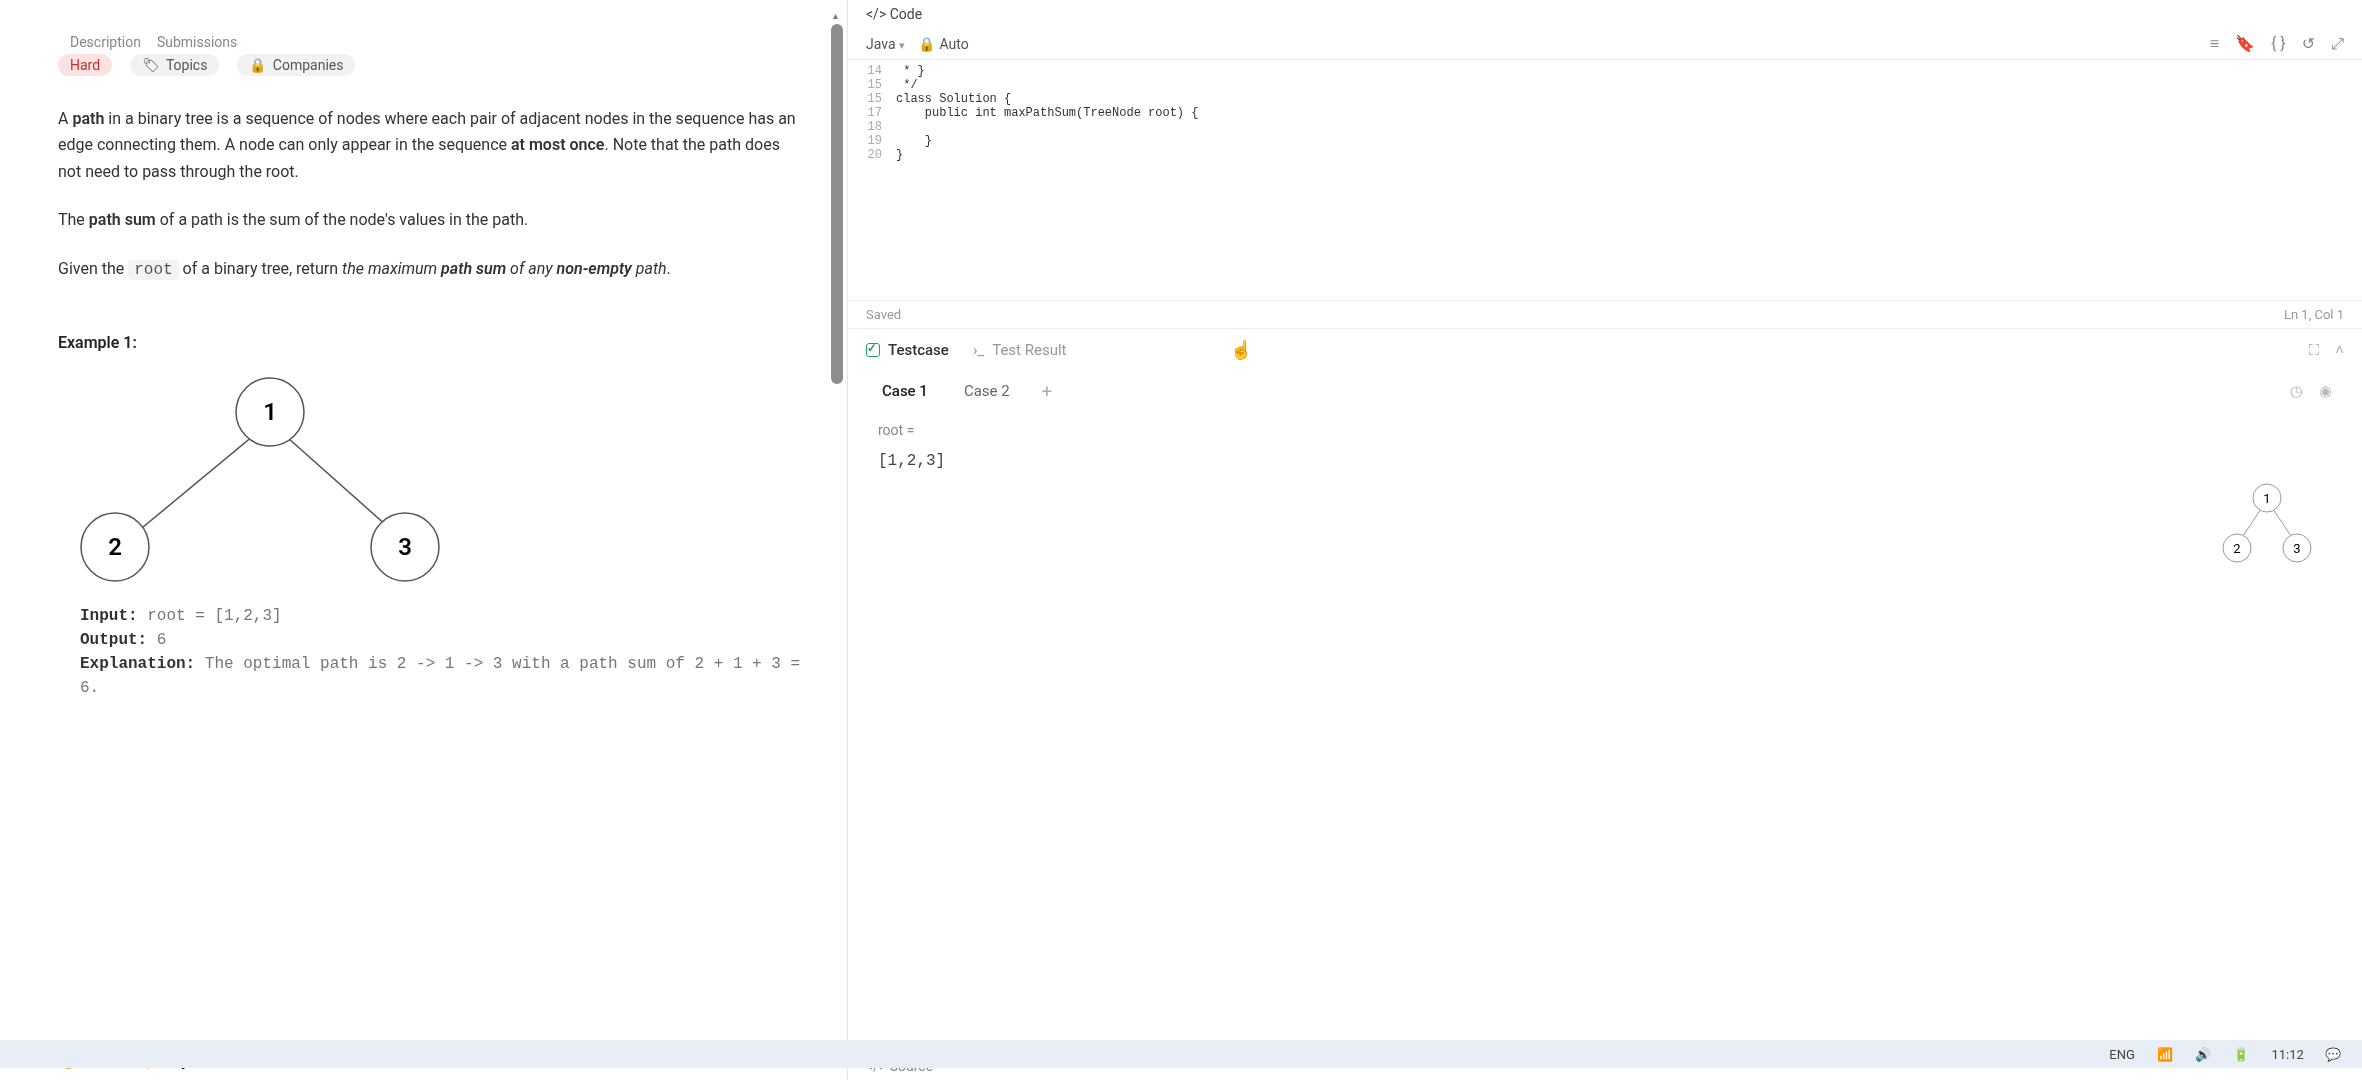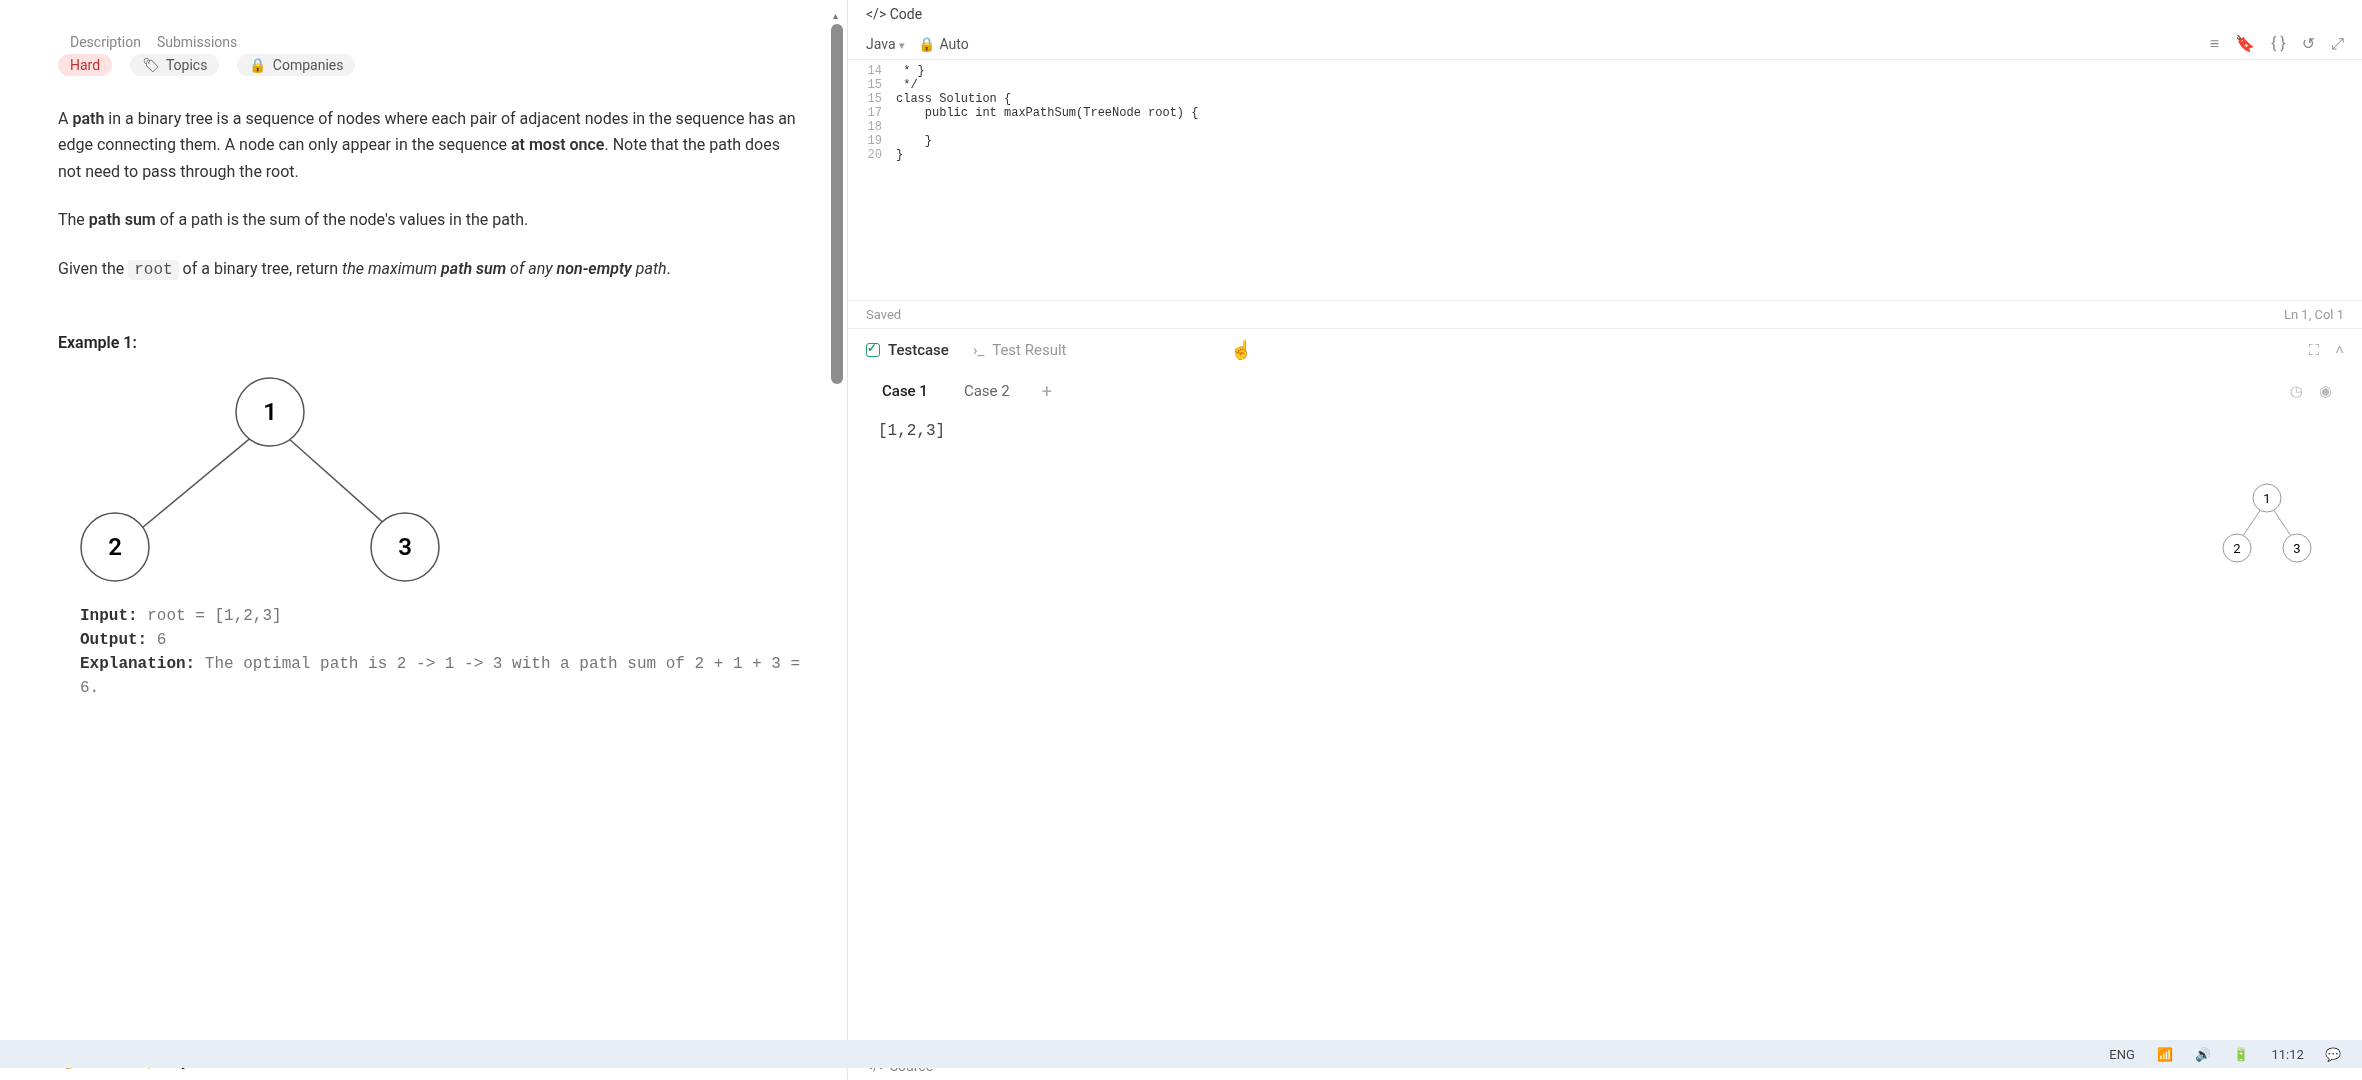--- a/index.html
+++ b/index.html
@@ -217,20 +217,21 @@
     <div class="testcase-body">
       <div class="case-tabs">
         <span class="tab active">Case 1</span>
         <span class="tab">Case 2</span>
         <span class="plus">+</span>
         <div style="margin-left:auto;display:flex;gap:16px;color:#bbb">
           <span>◷</span>
           <span>◉</span>
         </div>
       </div>
+      <div class="root-label">root =</div>
       <div class="root-value">[1,2,3]</div>
 
       <svg class="tc-tree" width="110" height="100">
         <line x1="55" y1="20" x2="25" y2="65" stroke="#999" stroke-width="1"></line>
         <line x1="55" y1="20" x2="85" y2="65" stroke="#999" stroke-width="1"></line>
         <circle cx="55" cy="18" r="14" fill="#fff" stroke="#999"></circle>
         <text x="55" y="23" text-anchor="middle" font-size="13">1</text>
         <circle cx="25" cy="68" r="14" fill="#fff" stroke="#999"></circle>
         <text x="25" y="73" text-anchor="middle" font-size="13">2</text>
         <circle cx="85" cy="68" r="14" fill="#fff" stroke="#999"></circle>

